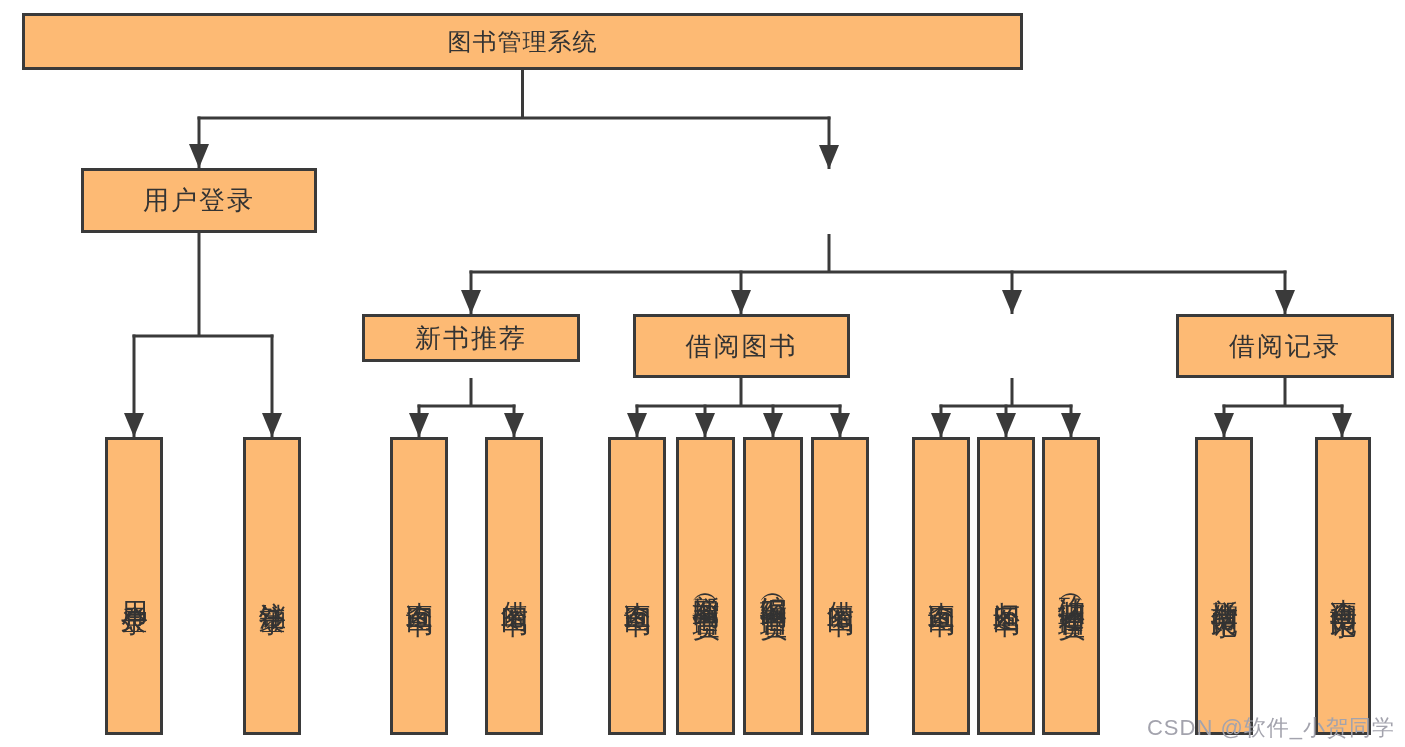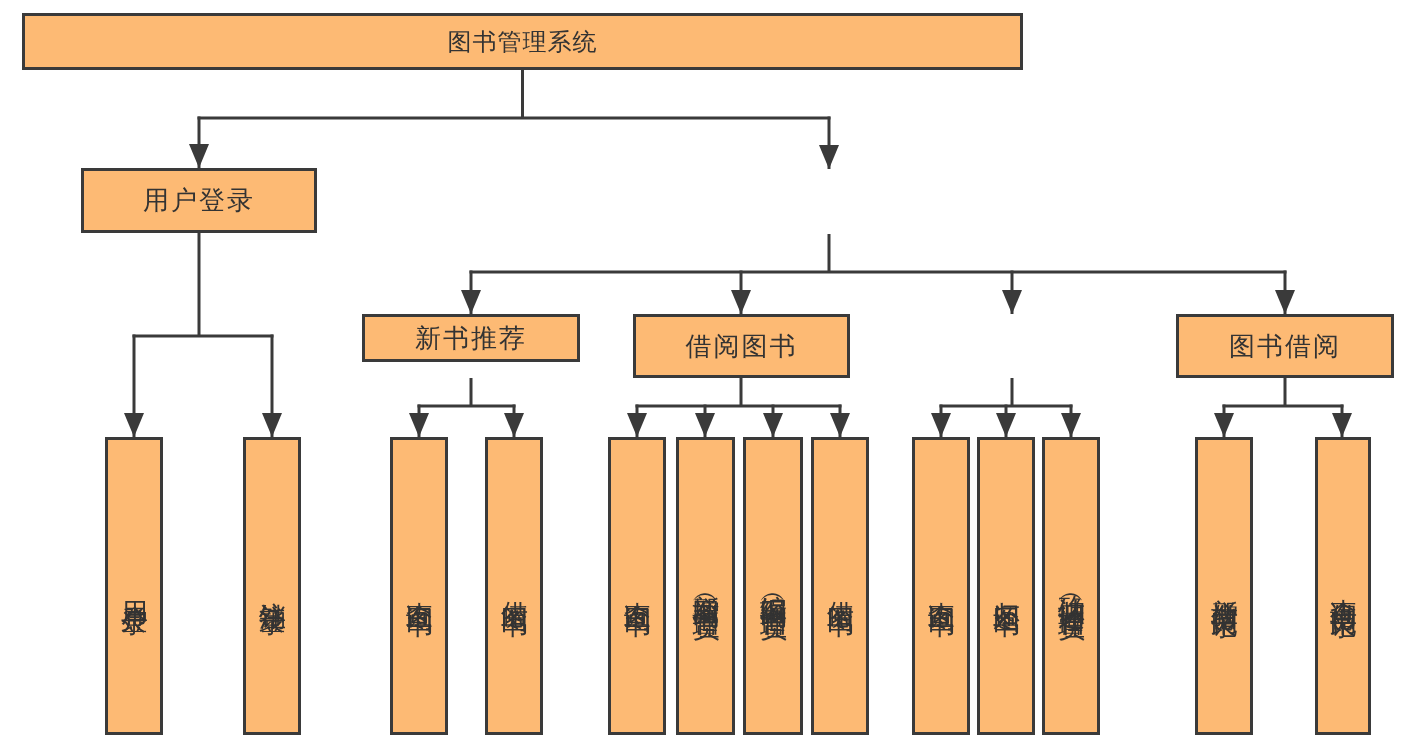--- a/index.html
+++ b/index.html
@@ -111,21 +111,21 @@
     <span>用户登录</span>
   </div>
 
   <div class="node h" style="left:362px;top:314px;width:218px;height:48px">
     <span>新书推荐</span>
   </div>
   <div class="node h" style="left:633px;top:314px;width:217px;height:64px">
     <span>借阅图书</span>
   </div>
   <div class="node h" style="left:1176px;top:314px;width:218px;height:64px">
-    <span>图书借阅</span>
+    <span>借阅记录</span>
   </div>
 
   <div class="node leaf" style="left:105px;top:437px;width:58px;height:298px">
     <span>用户登录</span>
   </div>
   <div class="node leaf" style="left:243px;top:437px;width:58px;height:298px">
     <span>注销登录</span>
   </div>
 
   <div class="node leaf" style="left:390px;top:437px;width:58px;height:298px">
@@ -158,14 +158,15 @@
     <span>确认归还（管理员）</span>
   </div>
 
   <div class="node leaf" style="left:1195px;top:437px;width:58px;height:298px">
     <span>新增借阅记录</span>
   </div>
   <div class="node leaf" style="left:1315px;top:437px;width:56px;height:298px">
     <span>查询借阅记录</span>
   </div>
 
+  <div id="watermark">CSDN @软件_小贺同学</div>
 
 </div>
 
 </body></html>

